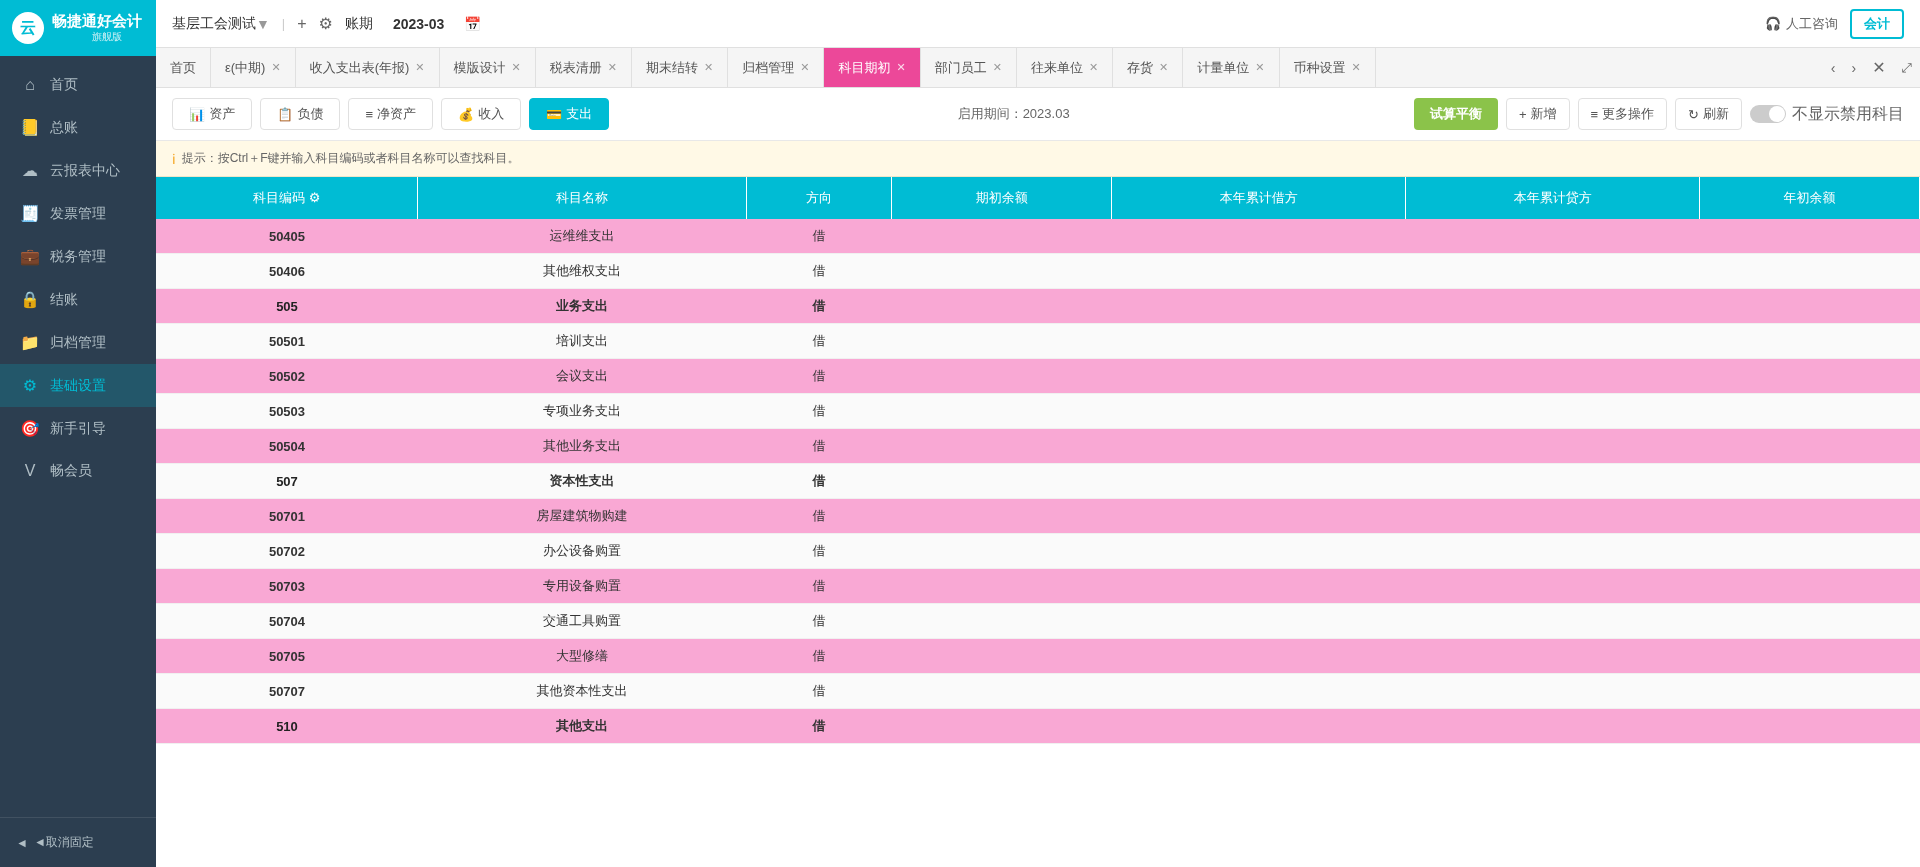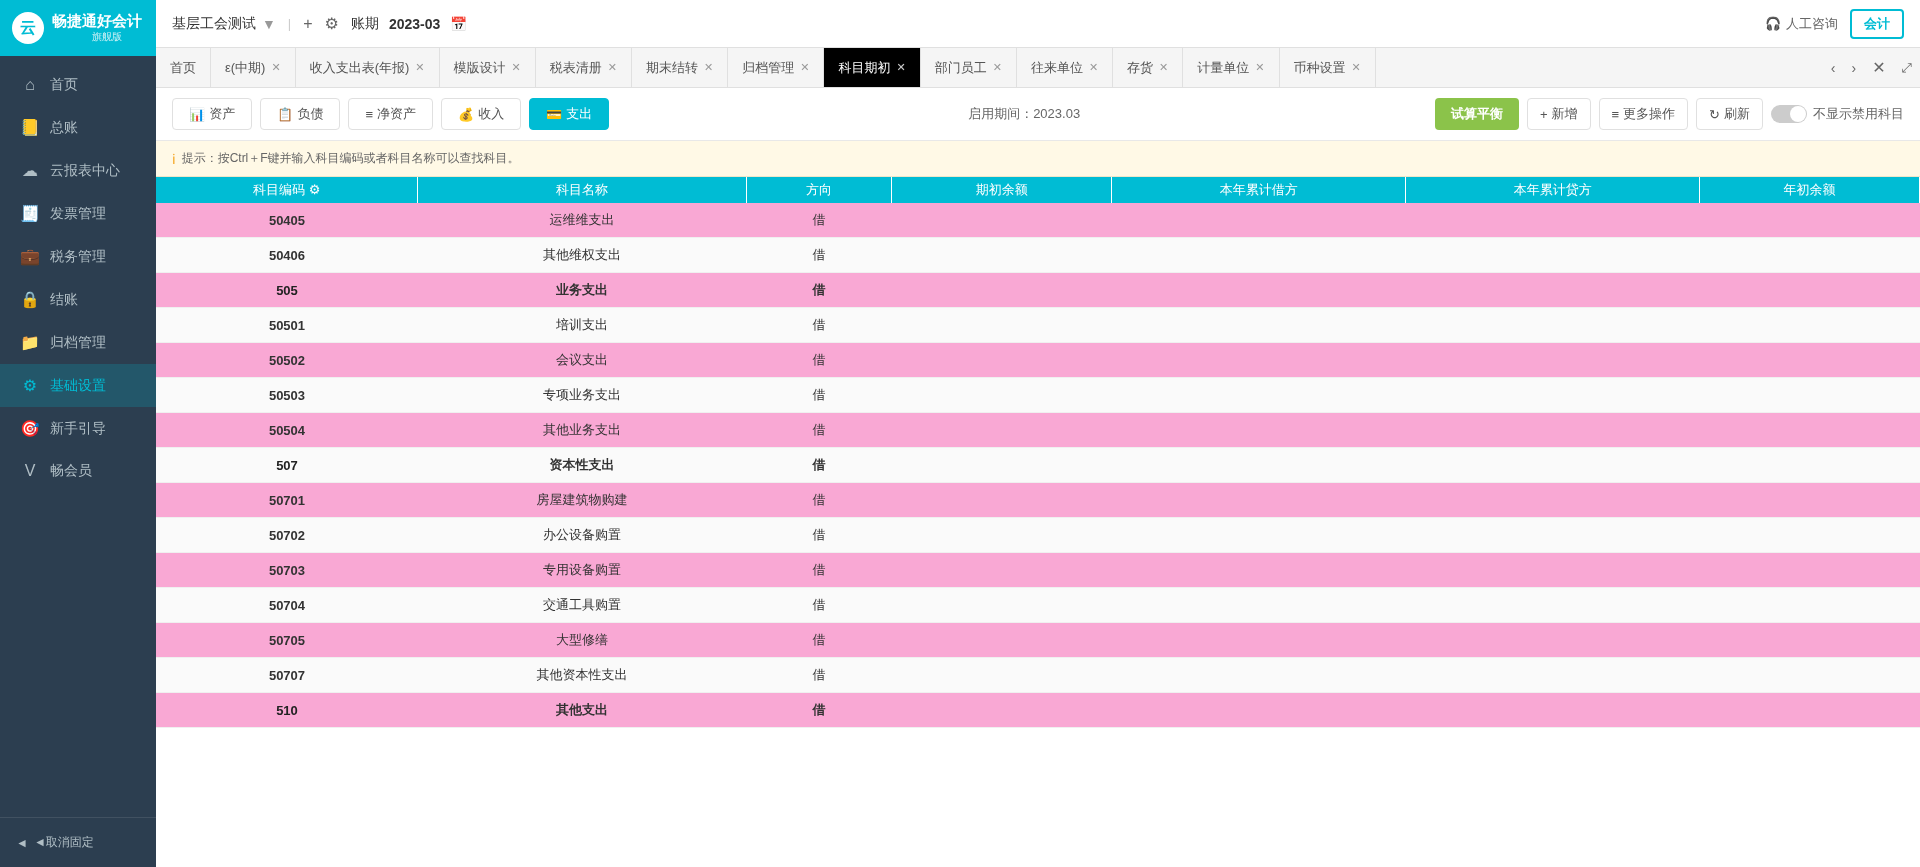--- a/index.html
+++ b/index.html
@@ -57,28 +57,28 @@
     .topbar {
       background: white;
       height: 48px;
       display: flex;
       align-items: center;
       padding: 0 16px;
       border-bottom: 1px solid #e0e0e0;
       gap: 12px;
     }
     .topbar-company {
-      display: flex; align-items: center; gap: 6px;
+      display: flex; align-items: center; 
       font-size: 14px; color: #333; cursor: pointer;
     }
     .topbar-sep { color: #ccc; }
     .topbar-add { color: #666; cursor: pointer; font-size: 16px; }
     .topbar-gear { color: #666; cursor: pointer; font-size: 16px; }
     .topbar-period {
-      display: flex; align-items: center; gap: 10px;
+      display: flex; align-items: center; gap: 20px;
       font-size: 14px; color: #333;
     }
     .period-icon { color: #00bcd4; }
     .topbar-right {
       margin-left: auto;
       display: flex; align-items: center; gap: 12px;
     }
     .help-btn {
       display: flex; align-items: center; gap: 4px;
       color: #666; font-size: 13px; cursor: pointer;
@@ -107,21 +107,21 @@
       display: flex; align-items: center; gap: 6px;
       padding: 0 14px;
       font-size: 13px;
       color: #555;
       cursor: pointer;
       border-right: 1px solid #e0e0e0;
       white-space: nowrap;
       background: #f5f5f5;
     }
     .tab.active {
-      background: #000000;
+      background: #ec4899;
       color: white;
     }
     .tab-close {
       font-size: 11px;
       color: #999;
       cursor: pointer;
     }
     .tab.active .tab-close { color: rgba(255,255,255,0.8); }
     .tab-nav-btn {
       padding: 0 8px;
@@ -186,21 +186,21 @@
       padding: 6px 12px;
       border: 1px solid #e0e0e0;
       border-radius: 4px;
       font-size: 13px;
       cursor: pointer;
       color: #555;
       background: white;
     }
     .toggle-switch {
       display: flex; align-items: center; gap: 6px;
-      font-size: 13px; color: #666;
+      font-size: 16px; color: #666;
     }
     .switch {
       width: 36px; height: 18px;
       background: #ccc; border-radius: 9px;
       position: relative; cursor: pointer;
     }
     .switch-knob {
       width: 16px; height: 16px;
       background: white; border-radius: 50%;
       position: absolute; top: 1px; right: 1px;
@@ -222,21 +222,21 @@
       overflow-y: auto;
       position: relative;
     }
     .data-table {
       width: 100%;
       border-collapse: collapse;
     }
     .data-table thead th {
       background: #00bcd4;
       color: white;
-      padding: 4px 12px;
+      padding: 12px 12px;
       text-align: center;
       font-size: 13px;
       font-weight: normal;
       position: sticky; top: 0; z-index: 10;
       border-right: 1px solid rgba(255,255,255,0.2);
     }
     .data-table tbody tr { background: #f9a8d4; }
     .data-table tbody tr:nth-child(even) { background: #fafafa; }
     .data-table td {
       padding: 8px 12px;

